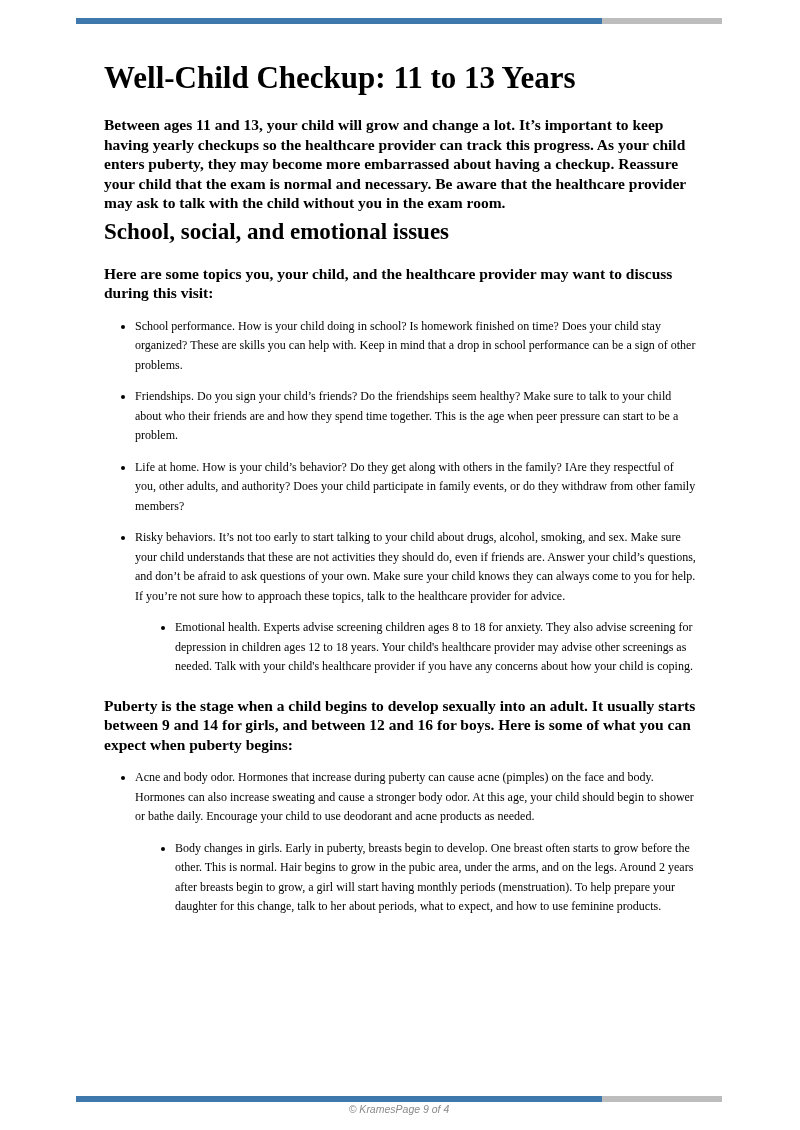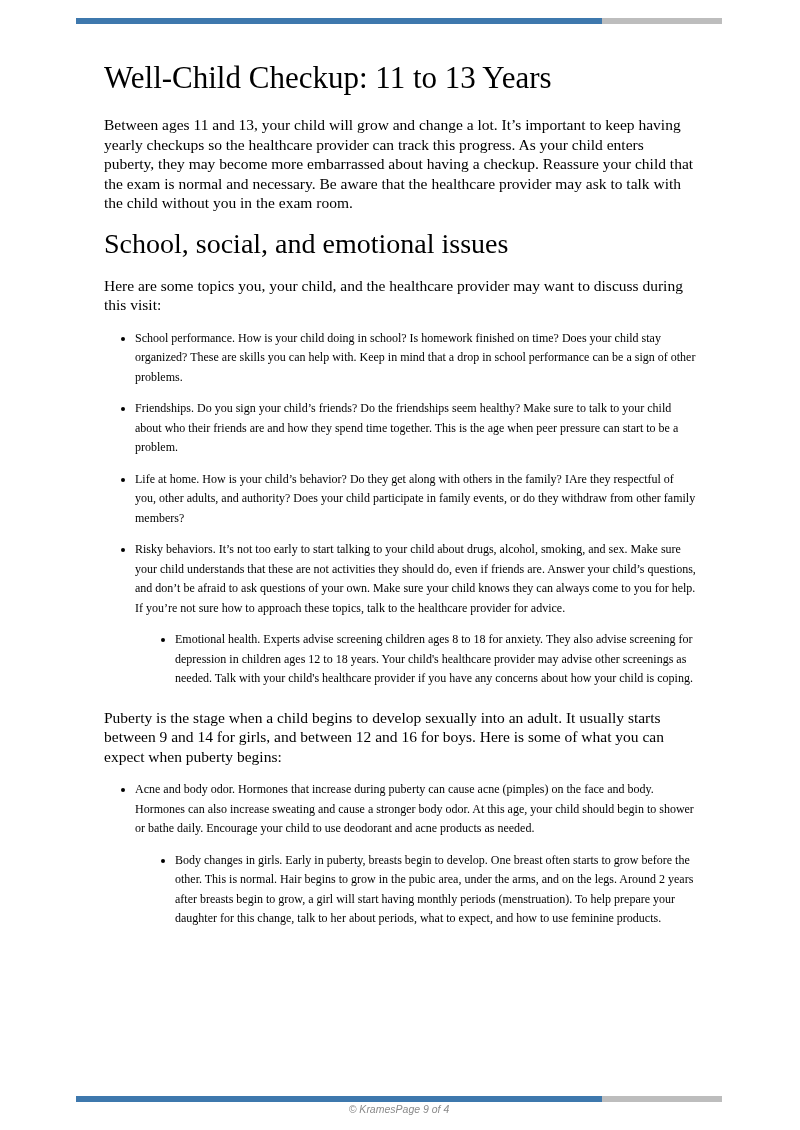--- a/index.html
+++ b/index.html
@@ -38,33 +38,34 @@
   .content {
     position: absolute;
     left: 104px;
     top: 46px;
     width: 593px;
   }
   h1.doc-title {
     margin: 14px 0 0 0;
     font-size: 31px;
     line-height: 36px;
-    font-weight: normal;
+    font-weight: bold;
     letter-spacing: 0;
   }
   p.body-text {
     margin: 19px 0 0 0;
     font-size: 15.5px;
     line-height: 19.5px;
+    font-weight: bold;
   }
   h2.section-heading {
-    margin: 17px 0 0 0;
-    font-size: 28px;
+    margin: 5px 0 0 0;
+    font-size: 23px;
     line-height: 27px;
-    font-weight: normal;
+    font-weight: bold;
   }
   ul.bullet-list {
     margin: 14px 0 0 0;
     padding: 0 0 0 31px;
     list-style: disc outside;
   }
   ul.bullet-list li {
     font-size: 12px;
     line-height: 19.5px;
     margin: 0 0 12px 0;

